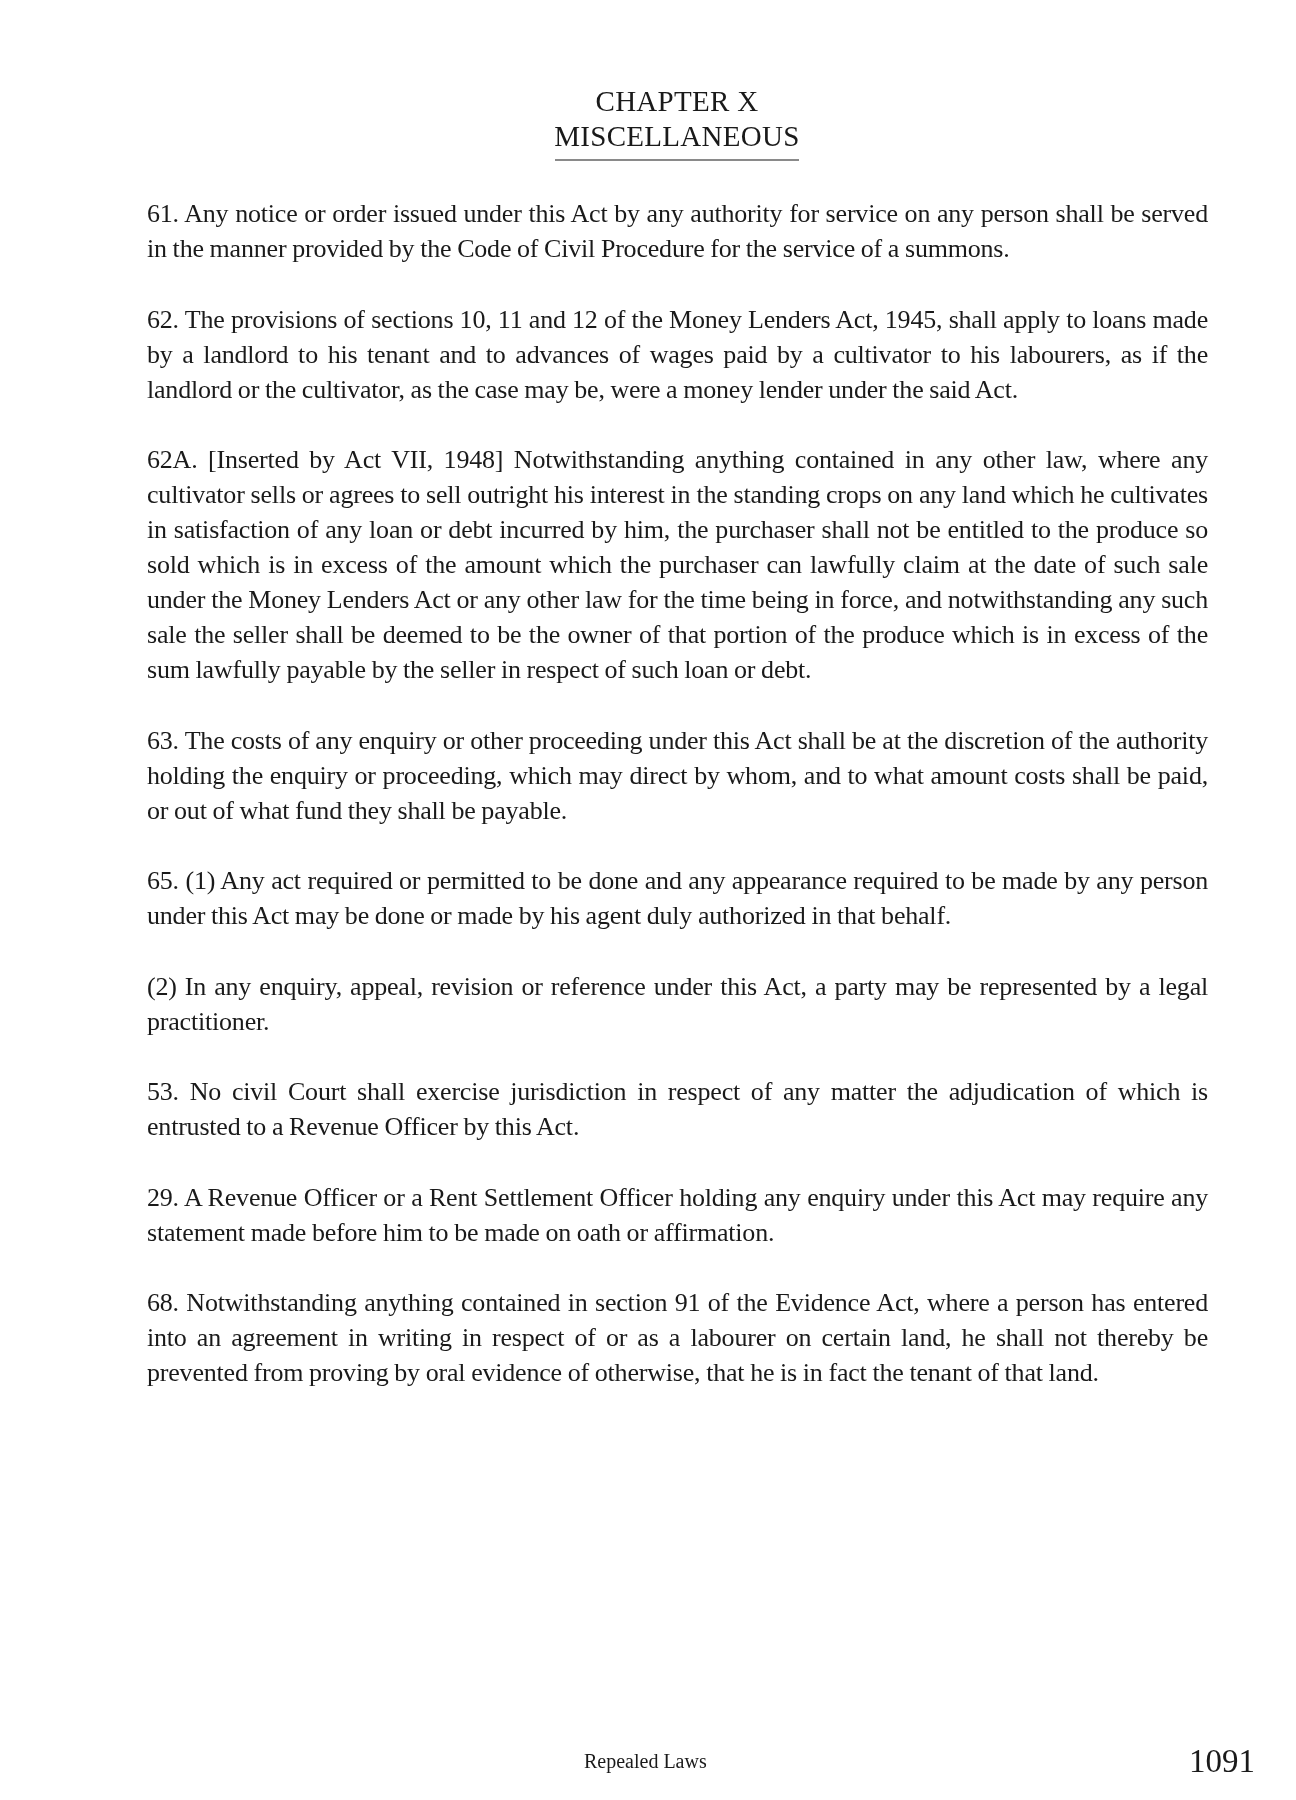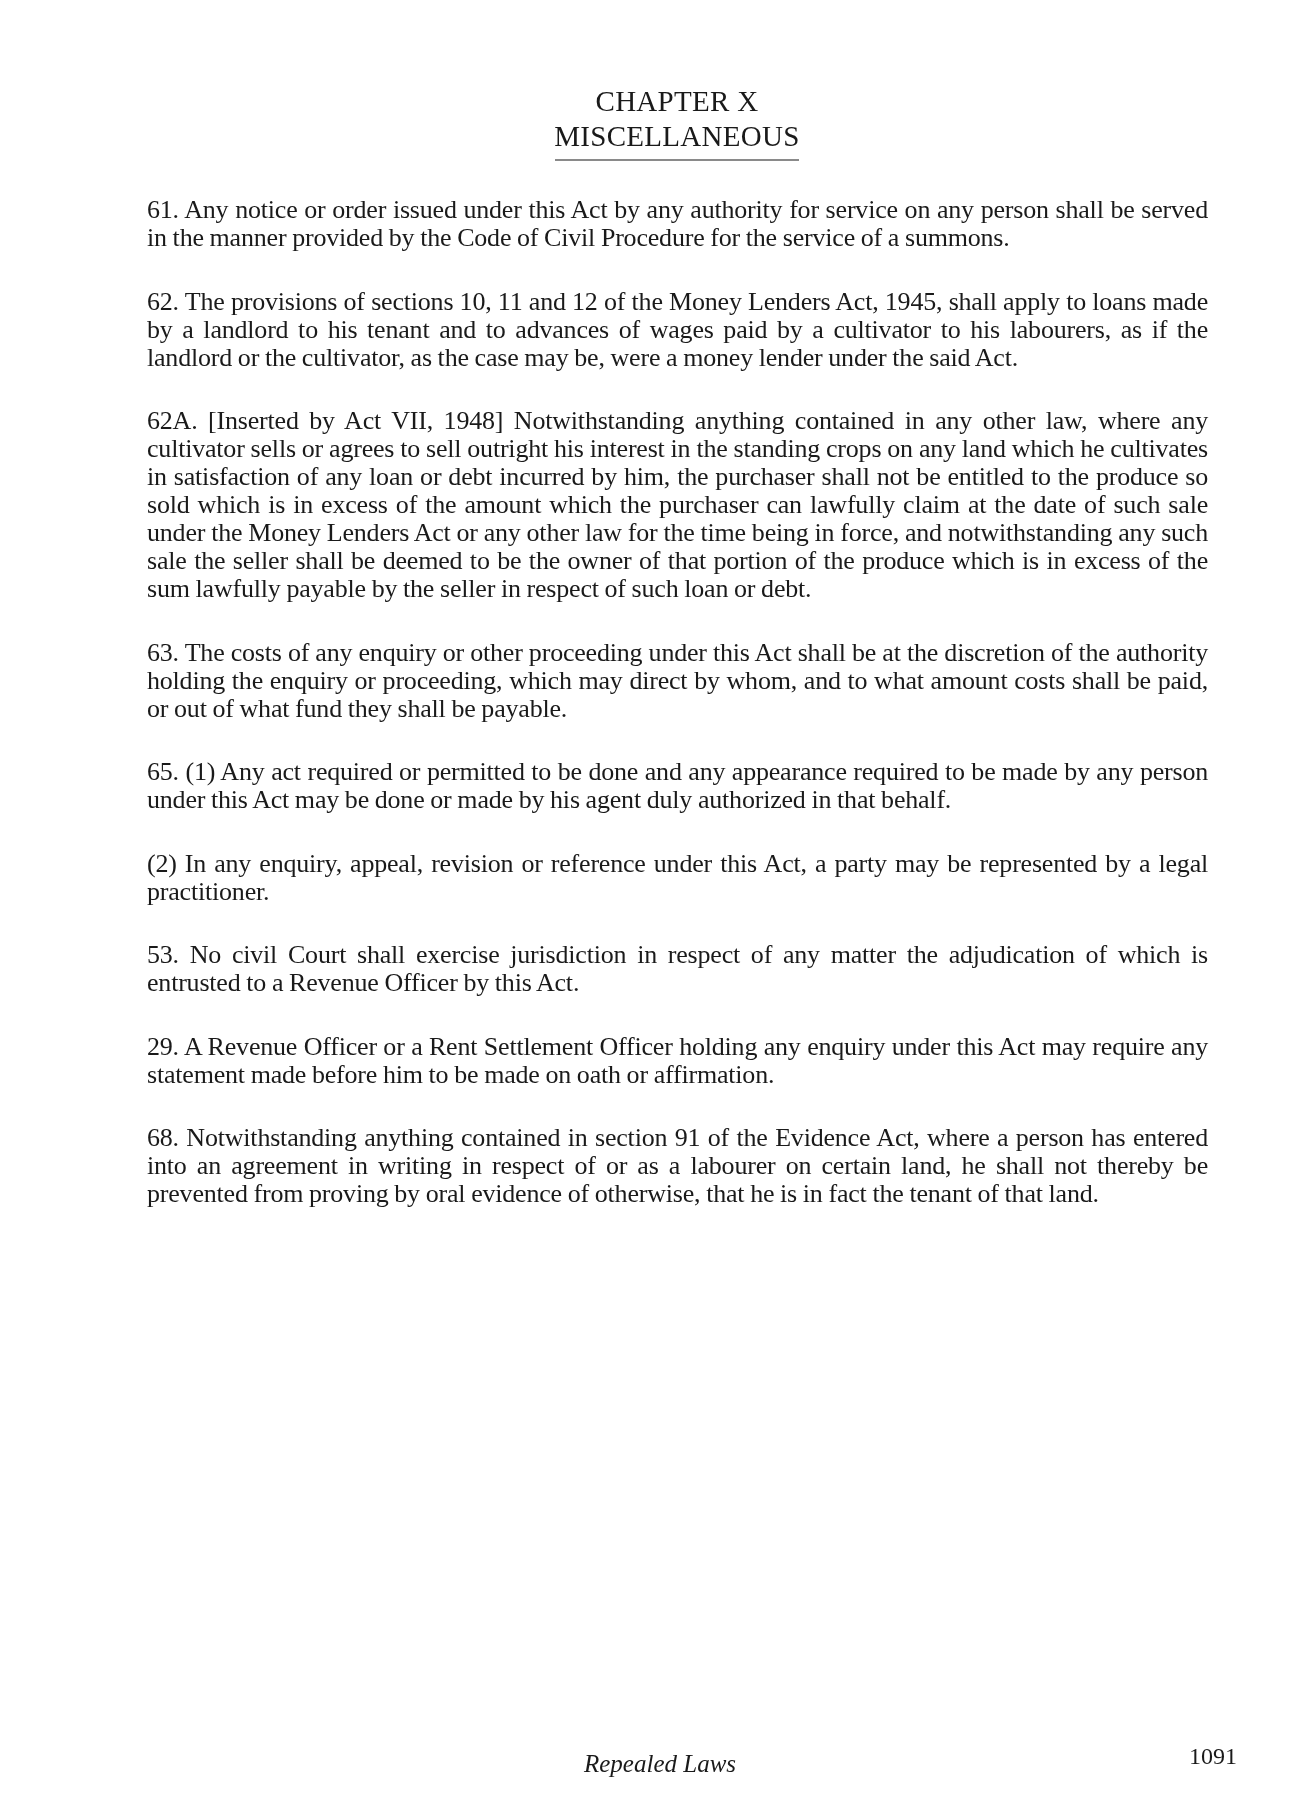--- a/index.html
+++ b/index.html
@@ -41,39 +41,38 @@
       margin: 5px auto 0 auto;
     }
     .body-text {
       position: absolute;
       left: 143px;
       top: 196px;
       width: 1061px;
     }
     .para {
       font-size: 26px;
-      line-height: 28px;
+      line-height: 35px;
       text-align: justify;
       margin: 0 0 35.5px 0;
       letter-spacing: -0.2px;
       word-spacing: -0.5px;
     }
     .footer-running {
       position: absolute;
       left: 580px;
       top: 1750px;
-      font-size: 25px;
-      font-style: italic;
+      font-size: 20px;
       color: #1a1a1a;
     }
     .footer-pagenum {
       position: absolute;
       left: 1185px;
       top: 1743px;
-      font-size: 24px;
+      font-size: 33px;
       color: #1a1a1a;
     }
   </style>
 </head>
 <body>
 
 <div class="page">
 
   <div class="chapter-heading">
     <div class="chapter-title">CHAPTER X</div>

